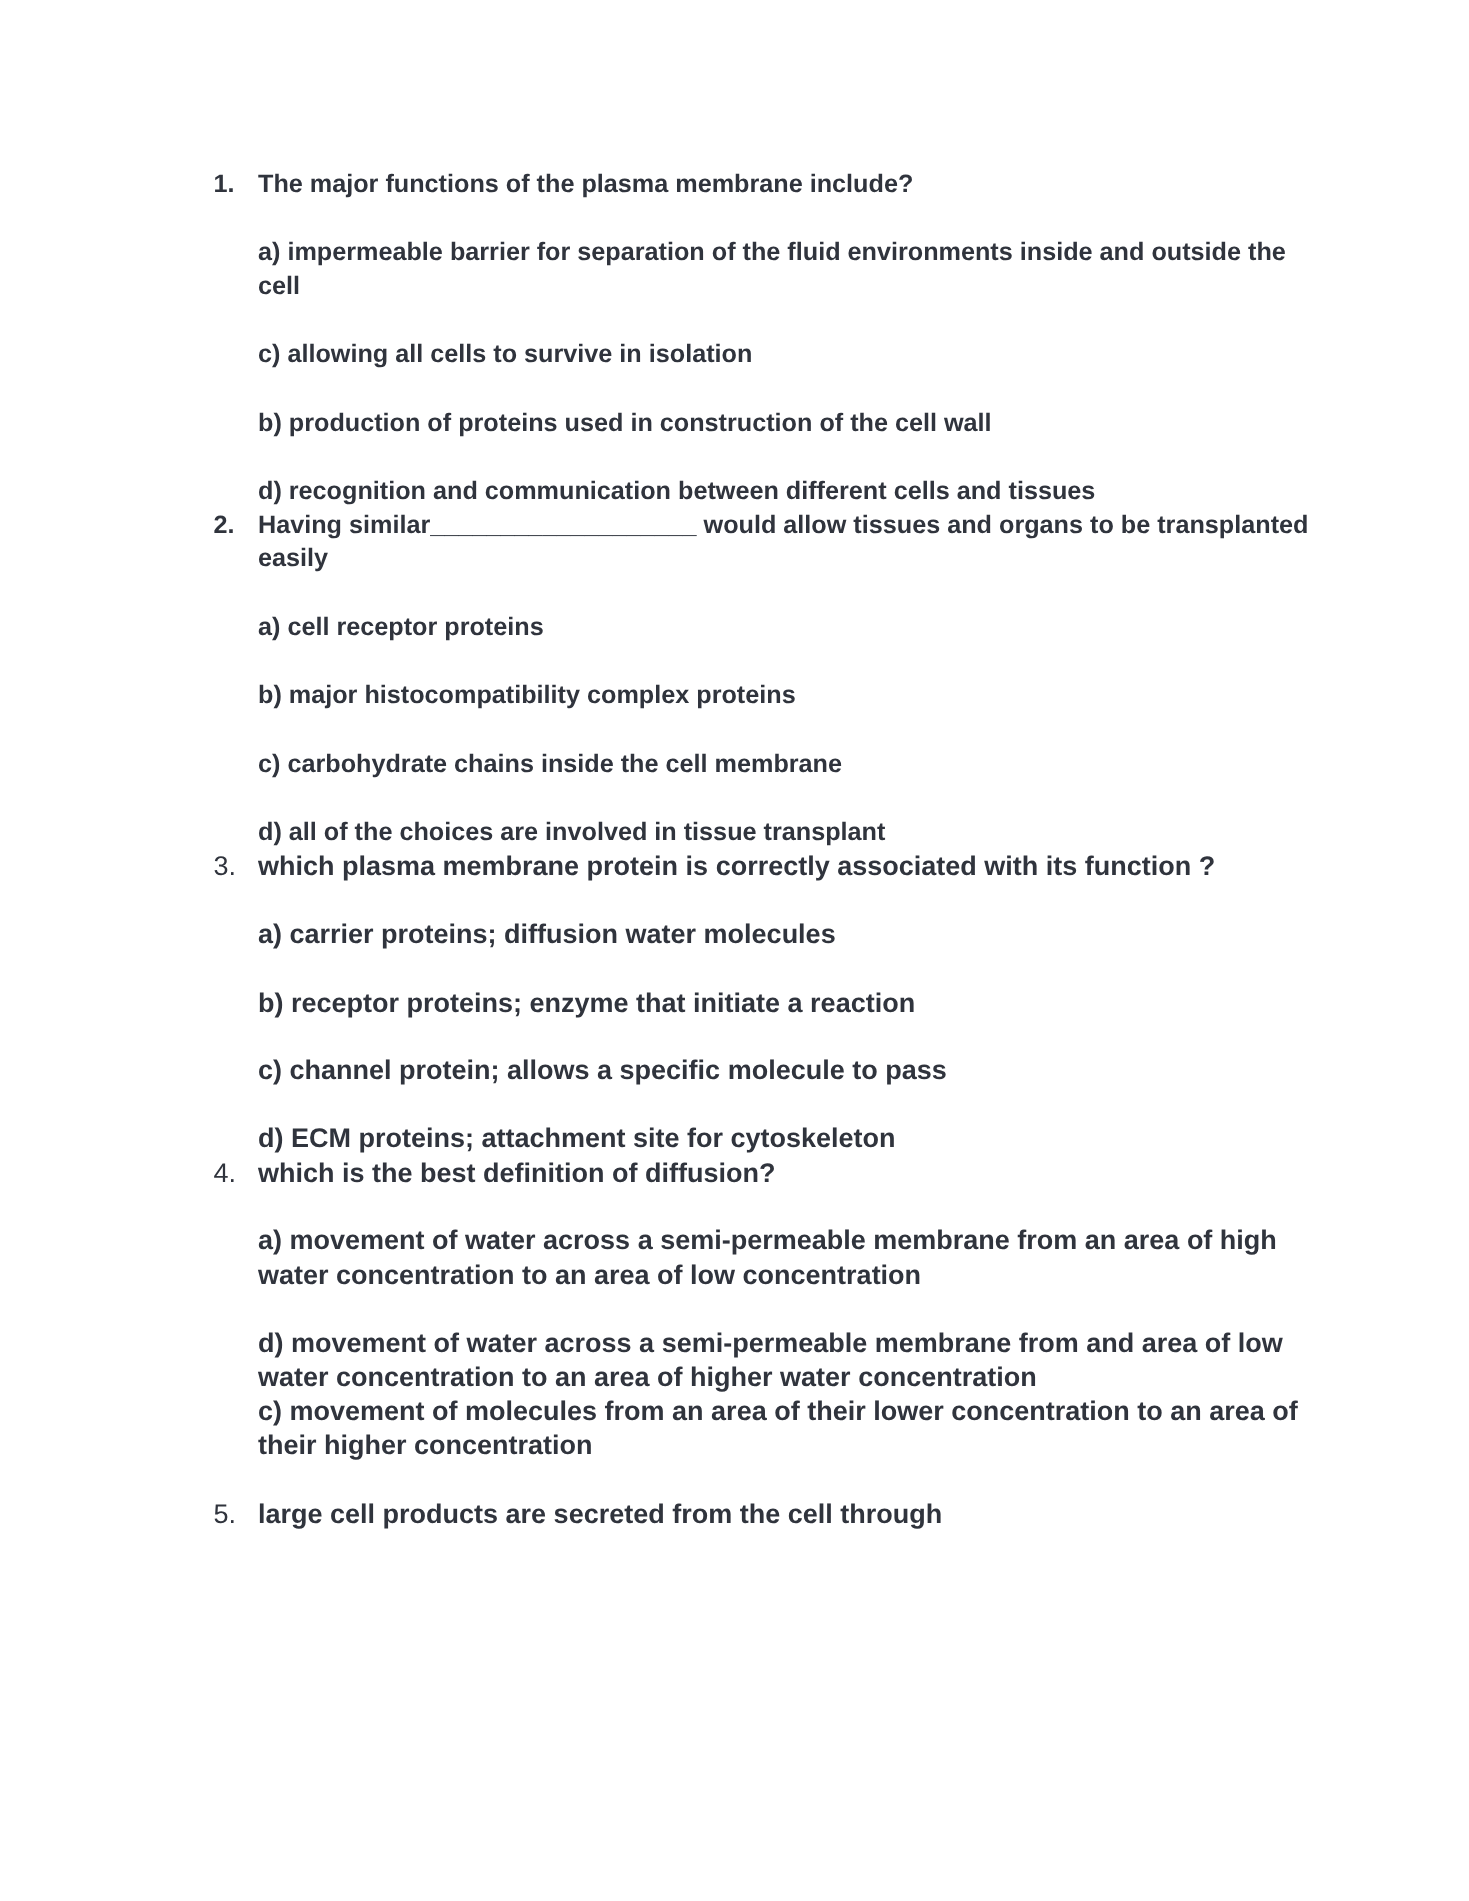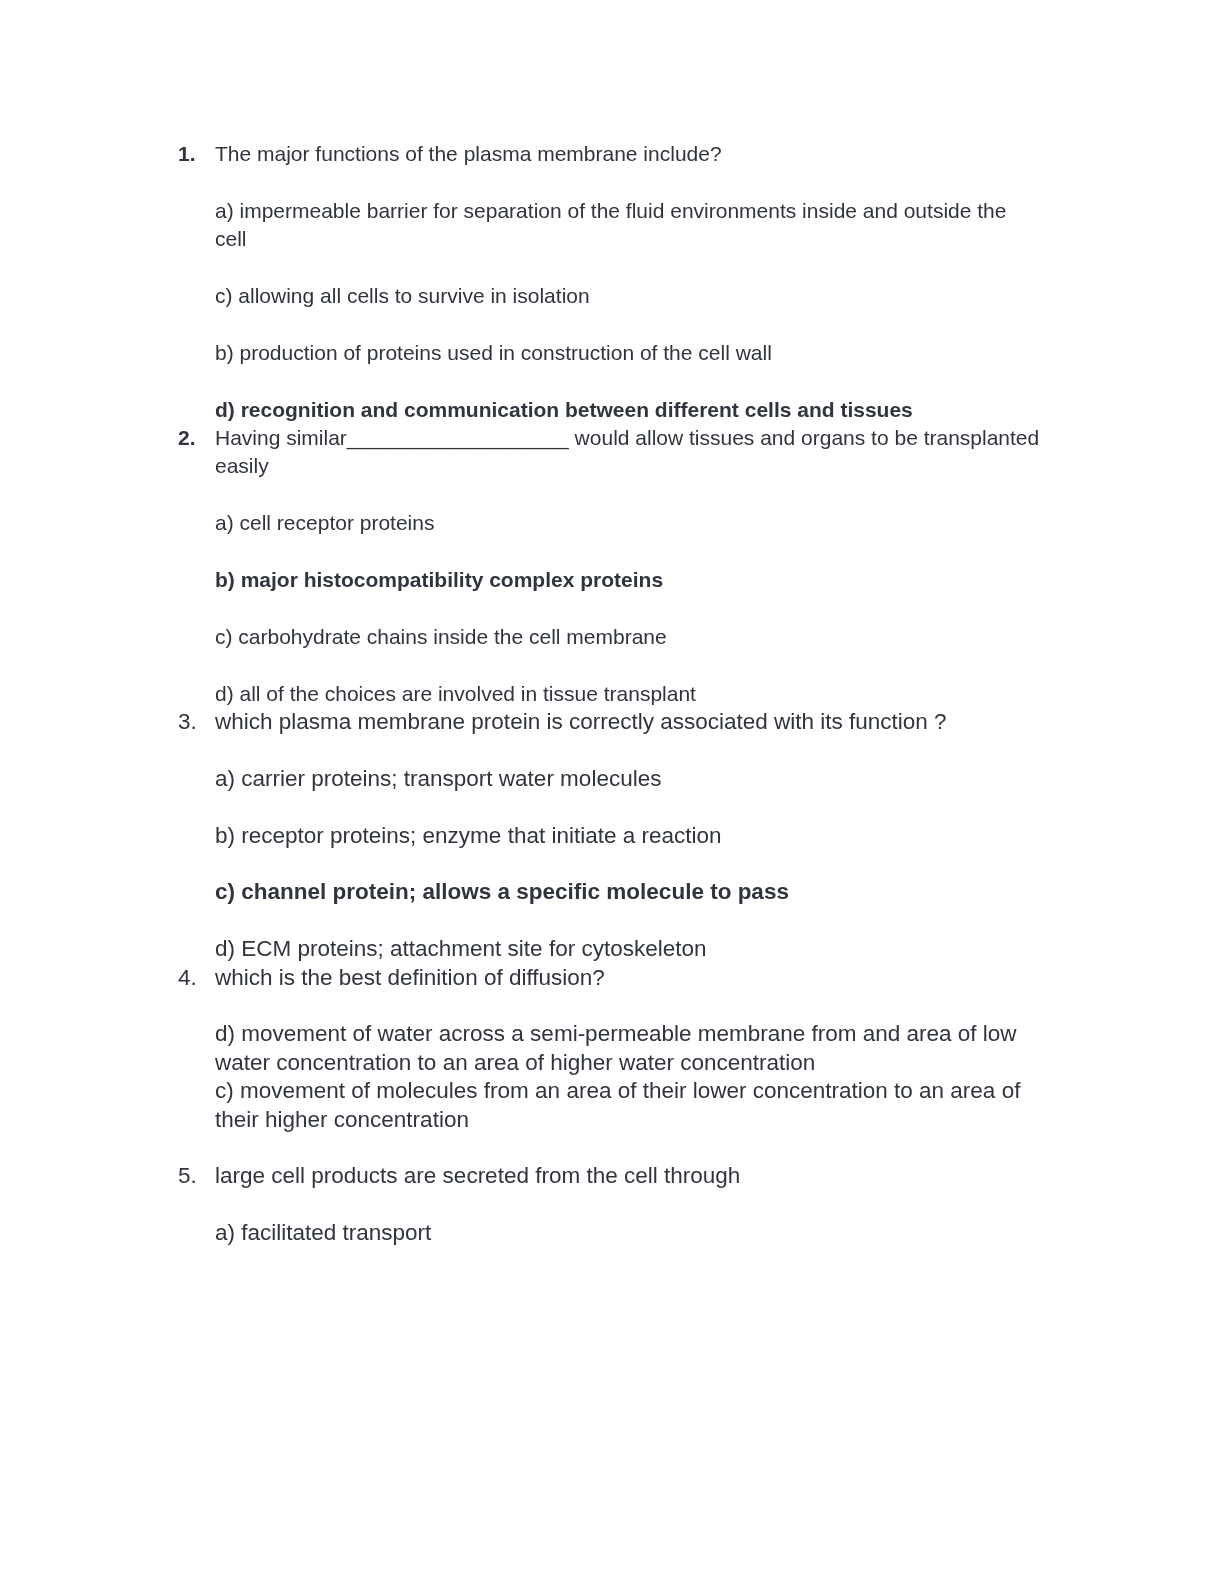--- a/index.html
+++ b/index.html
@@ -30,20 +30,21 @@
   .sz-b { font-size: 22.5px; line-height: 28.4px; }
   .qnum {
     position: absolute;
     left: 0;
     top: 0;
   }
   .bold { font-weight: bold; }
   .qtext, .option {
     margin: 0 0 28.4px 0;
     white-space: pre-line;
+    font-weight: bold;
   }
   .option.last { margin-bottom: 0; }
 </style>
 </head>
 <body>
 
 <div class="page">
   <div class="content">
 
     <div class="question sz-a">
@@ -62,35 +63,36 @@
 easily</div>
       <div class="option">a) cell receptor proteins</div>
       <div class="option bold">b) major histocompatibility complex proteins</div>
       <div class="option">c) carbohydrate chains inside the cell membrane</div>
       <div class="option last">d) all of the choices are involved in tissue transplant</div>
     </div>
 
     <div class="question sz-b">
       <span class="qnum">3.</span>
       <div class="qtext">which plasma membrane protein is correctly associated with its function ?</div>
-      <div class="option">a) carrier proteins; transport water molecules</div>
+      <div class="option">a) carrier proteins; diffusion water molecules</div>
       <div class="option">b) receptor proteins; enzyme that initiate a reaction</div>
       <div class="option bold">c) channel protein; allows a specific molecule to pass</div>
       <div class="option last">d) ECM proteins; attachment site for cytoskeleton</div>
     </div>
 
     <div class="question sz-b">
       <span class="qnum">4.</span>
       <div class="qtext">which is the best definition of diffusion?</div>
+      <div class="option">a) movement of water across a semi-permeable membrane from an area of high
+water concentration to an area of low concentration</div>
       <div class="option last">d) movement of water across a semi-permeable membrane from and area of low
 water concentration to an area of higher water concentration</div>
       <div class="option">c) movement of molecules from an area of their lower concentration to an area of
 their higher concentration</div>
     </div>
 
     <div class="question sz-b">
       <span class="qnum">5.</span>
       <div class="qtext">large cell products are secreted from the cell through</div>
-      <div class="option last">a) facilitated transport</div>
     </div>
 
   </div>
 </div>
 
 </body></html>

